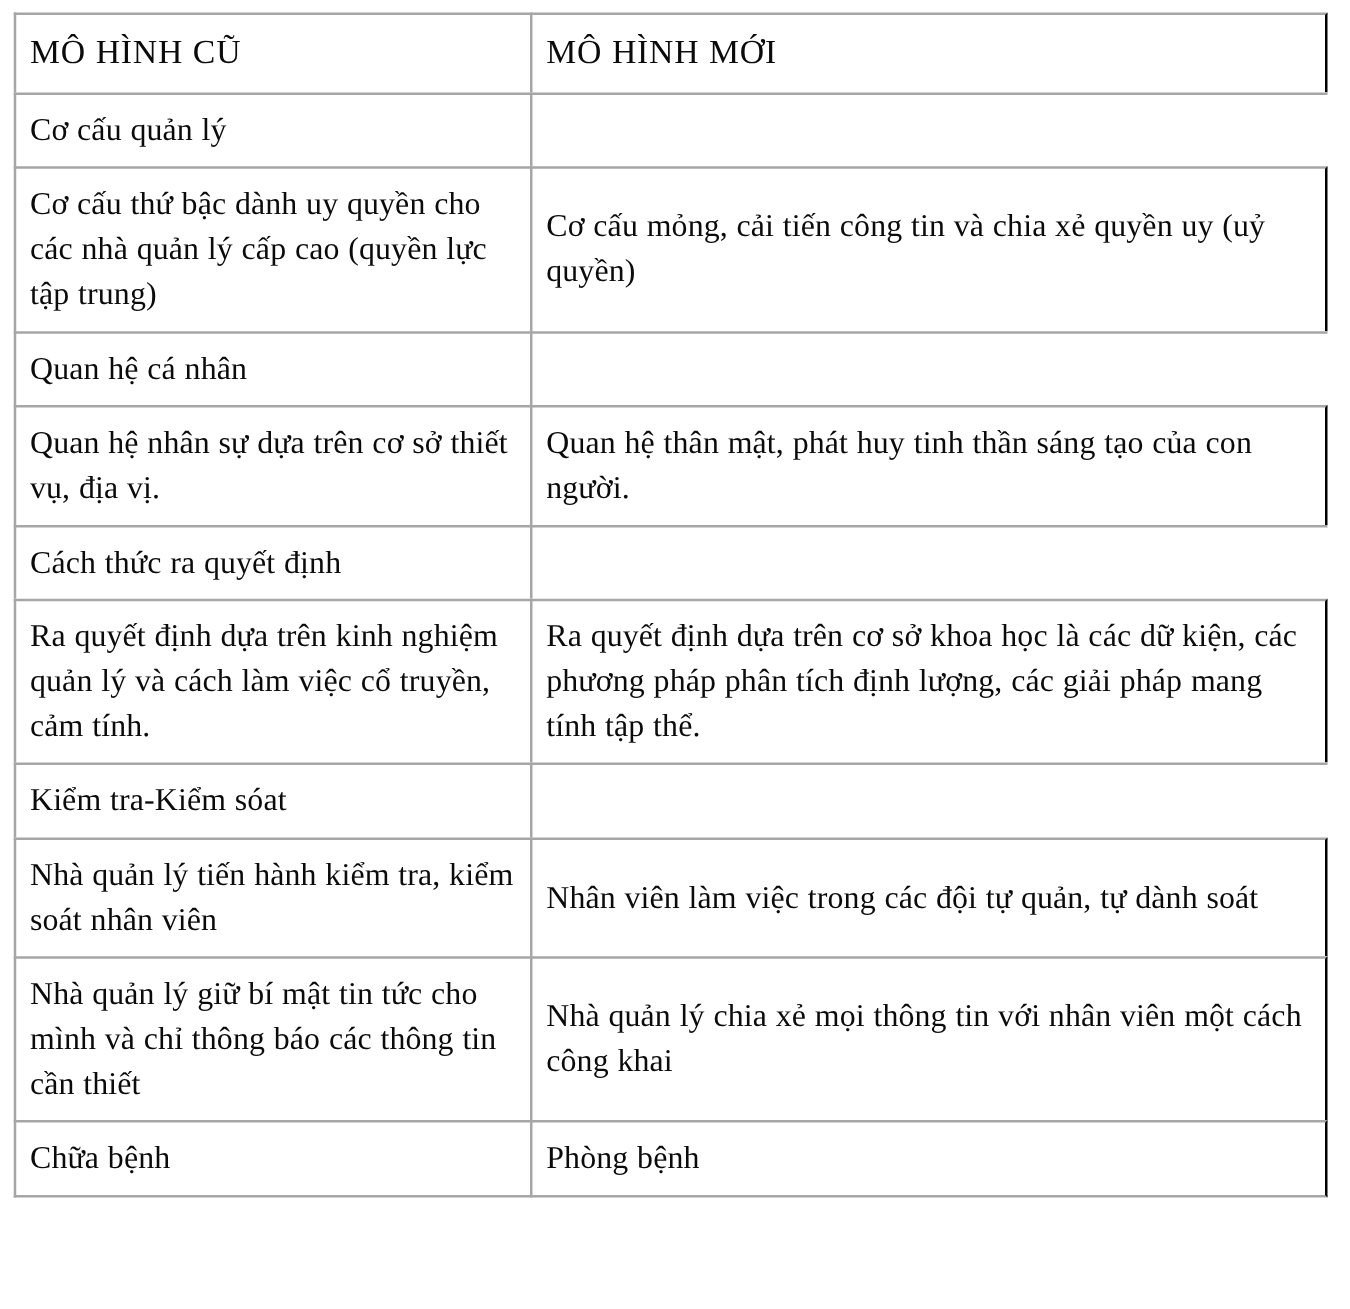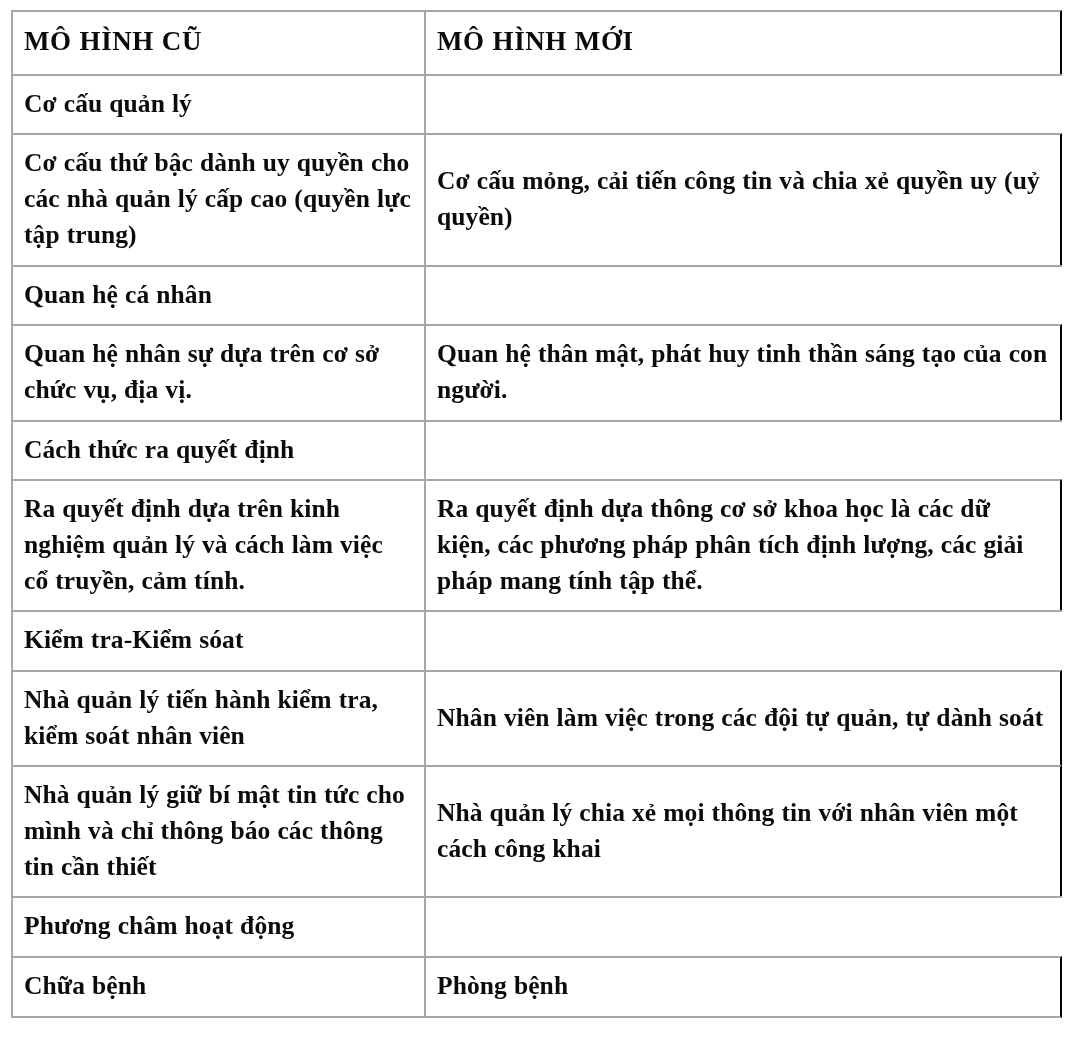--- a/index.html
+++ b/index.html
@@ -79,21 +79,20 @@
   tr.detail-row td {
     padding-top: 10px;
     padding-bottom: 12px;
   }
 
   td.cell-empty { }
 
   .cell-text {
     display: block;
     white-space: pre-line;
-    font-weight: bold;
   }
 </style>
 </head>
 <body>
 
 <div id="page">
 
   <table class="compare">
     <colgroup>
       <col class="col-left">
@@ -132,42 +131,42 @@
         <td>
           <span class="cell-text">Quan hệ cá nhân</span>
         </td>
         <td class="cell-empty edge-open">
           <span class="cell-text"></span>
         </td>
       </tr>
 
       <tr class="detail-row">
         <td>
-          <span class="cell-text">Quan hệ nhân sự dựa trên cơ sở chức vụ, địa vị.</span>
+          <span class="cell-text">Quan hệ nhân sự dựa trên cơ sở thiết vụ, địa vị.</span>
         </td>
         <td class="edge-right">
           <span class="cell-text">Quan hệ thân mật, phát huy tinh thần sáng tạo của con người.</span>
         </td>
       </tr>
 
       <tr class="section-row">
         <td>
           <span class="cell-text">Cách thức ra quyết định</span>
         </td>
         <td class="cell-empty edge-open">
           <span class="cell-text"></span>
         </td>
       </tr>
 
       <tr class="detail-row">
         <td>
           <span class="cell-text">Ra quyết định dựa trên kinh nghiệm quản lý và cách làm việc cổ truyền, cảm tính.</span>
         </td>
         <td class="edge-right">
-          <span class="cell-text">Ra quyết định dựa thông cơ sở khoa học là các dữ kiện, các phương pháp phân tích định lượng, các giải pháp mang tính tập thể.</span>
+          <span class="cell-text">Ra quyết định dựa trên cơ sở khoa học là các dữ kiện, các phương pháp phân tích định lượng, các giải pháp mang tính tập thể.</span>
         </td>
       </tr>
 
       <tr class="section-row">
         <td>
           <span class="cell-text">Kiểm tra-Kiểm sóat</span>
         </td>
         <td class="cell-empty edge-open">
           <span class="cell-text"></span>
         </td>
@@ -185,28 +184,20 @@
 
       <tr class="detail-row">
         <td>
           <span class="cell-text">Nhà quản lý giữ bí mật tin tức cho mình và chỉ thông báo các thông tin cần thiết</span>
         </td>
         <td class="edge-right">
           <span class="cell-text">Nhà quản lý chia xẻ mọi thông tin với nhân viên một cách công khai</span>
         </td>
       </tr>
 
-      <tr class="section-row">
-        <td>
-          <span class="cell-text">Phương châm hoạt động</span>
-        </td>
-        <td class="cell-empty edge-open">
-          <span class="cell-text"></span>
-        </td>
-      </tr>
 
       <tr class="detail-row last-row">
         <td>
           <span class="cell-text">Chữa bệnh</span>
         </td>
         <td class="edge-right">
           <span class="cell-text">Phòng bệnh</span>
         </td>
       </tr>
 

